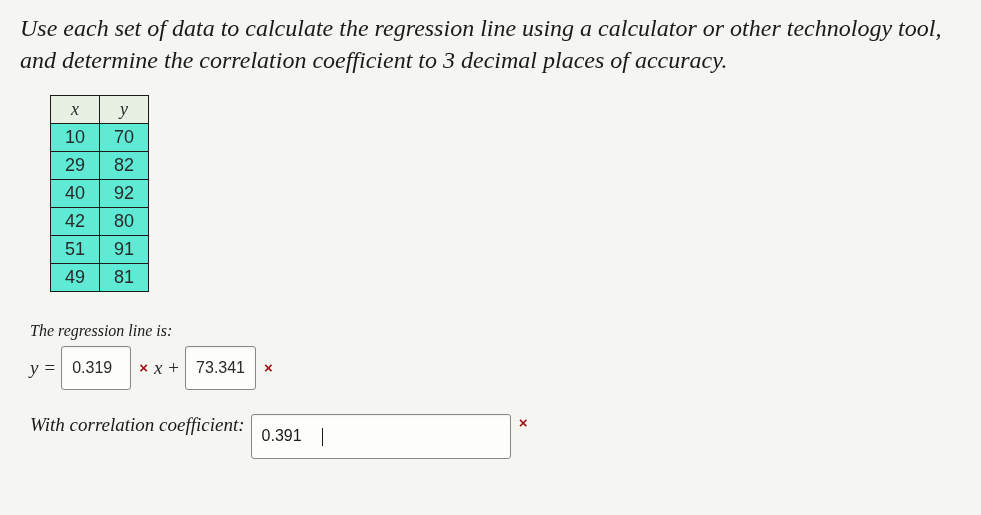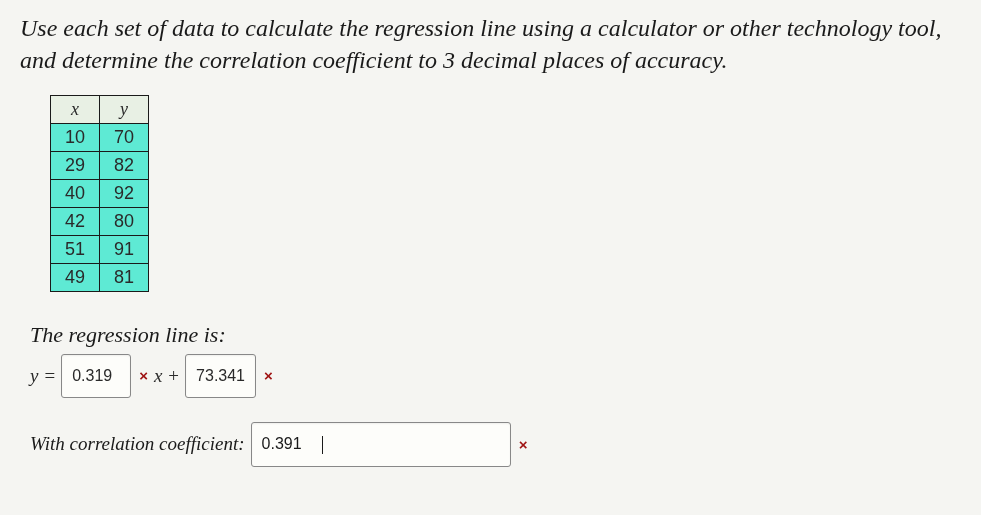--- a/index.html
+++ b/index.html
@@ -35,21 +35,21 @@
     .data-table th {
       background: #e8f0e4;
       font-style: italic;
       font-weight: normal;
       font-family: 'Times New Roman', serif;
     }
     .data-table td {
       background: #5eead4;
     }
     .regression-label {
-      font-size: 22px;
+      font-size: 16px;
       font-style: italic;
       margin-left: 10px;
       margin-bottom: 6px;
       color: #1a1a1a;
     }
     .equation-row {
       margin-left: 10px;
       display: flex;
       align-items: center;
       gap: 6px;
@@ -72,21 +72,21 @@
     .feedback-x {
       font-family: Arial, sans-serif;
       font-size: 15px;
       font-weight: bold;
       color: #a01515;
       margin-left: 2px;
     }
     .corr-row {
       margin-left: 10px;
       display: flex;
-      align-items: center;
+      align-items: flex-start;
       gap: 6px;
       font-size: 19px;
       font-style: italic;
       color: #1a1a1a;
     }
     .corr-row .answer-box { font-style: normal; }
     .cursor {
       display: inline-block;
       width: 1px;
       height: 18px;

